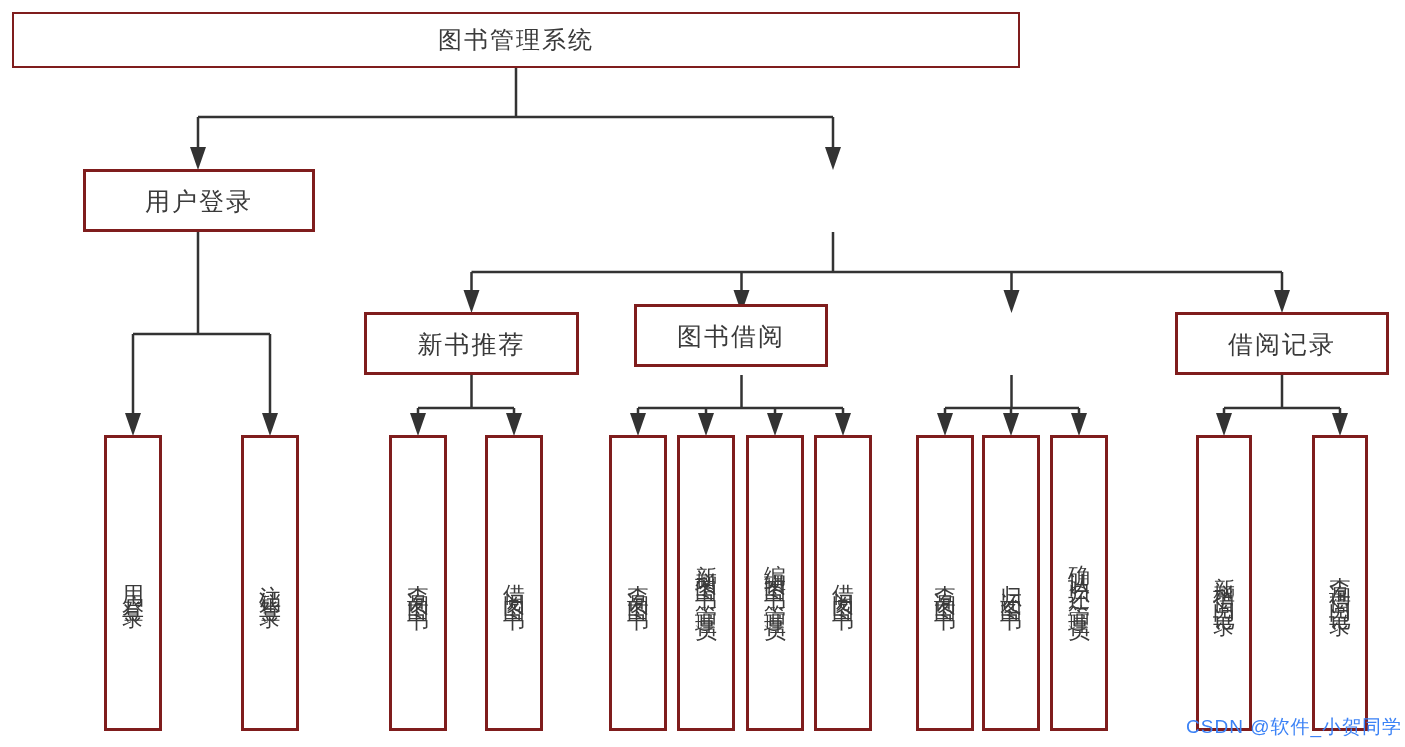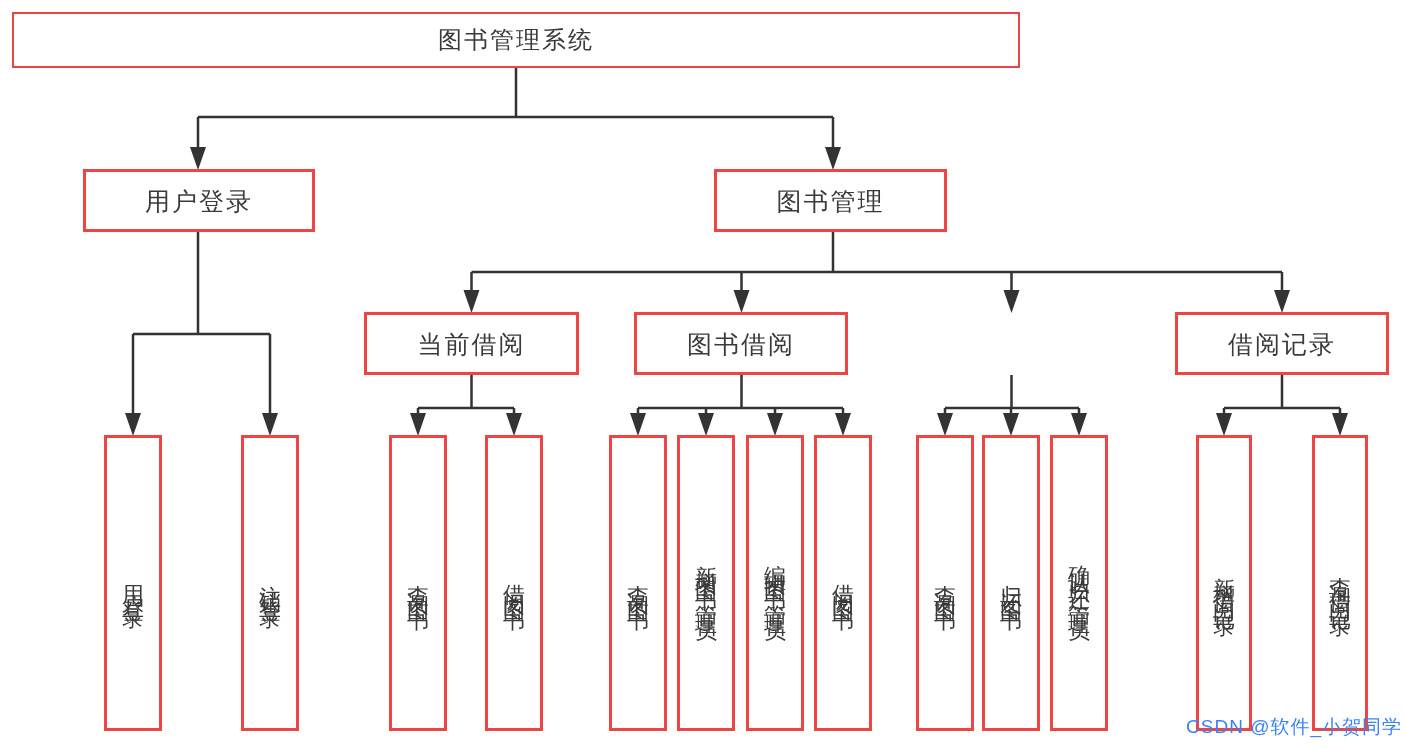--- a/index.html
+++ b/index.html
@@ -18,21 +18,21 @@
   #connectors {
     position: absolute;
     left: 0;
     top: 0;
     width: 1405px;
     height: 747px;
   }
   .node {
     position: absolute;
     box-sizing: border-box;
-    border: 3px solid #ef4444;
+    border: 3px solid #7f1d1d;
     background: #ffffff;
     color: #3a3a3a;
     display: flex;
     align-items: center;
     justify-content: center;
     font-size: 25px;
     letter-spacing: 2px;
     text-align: center;
     line-height: 1.2;
   }
@@ -48,21 +48,21 @@
     line-height: 1;
     padding: 6px 0;
   }
   
   #n-root      { left: 12px;  top: 12px;  width: 1008px; height: 56px; }
   
   #n-userlogin { left: 83px;  top: 169px; width: 232px; height: 63px; }
   #n-bookmgmt  { left: 714px; top: 169px; width: 233px; height: 63px; }
   
   #n-newbook   { left: 364px; top: 312px; width: 215px; height: 63px; }
-  #n-borrow    { left: 634px; top: 312px; width: 214px; height: 63px; }
+  #n-borrow    { left: 634px; top: 304px; width: 194px; height: 63px; }
   #n-current   { left: 904px; top: 312px; width: 215px; height: 63px; }
   #n-records   { left: 1175px;top: 312px; width: 214px; height: 63px; }
   
   .leaf { top: 435px; height: 296px; width: 58px; }
   #l-userlogin { left: 104px; }
   #l-logout    { left: 241px; }
   #l-query1    { left: 389px; }
   #l-borrow1   { left: 485px; }
   #l-query2    { left: 609px; }
   #l-addbook   { left: 677px; }
@@ -146,23 +146,22 @@
     <use href="#arr" x="945" y="436"></use>
     <use href="#arr" x="1011" y="436"></use>
     <use href="#arr" x="1079" y="436"></use>
     <use href="#arr" x="1224" y="436"></use>
     <use href="#arr" x="1340" y="436"></use>
   </svg>
 
   <div id="n-root" class="node root">图书管理系统</div>
 
   <div id="n-userlogin" class="node">用户登录</div>
-  <div id="n-bookmgmt" class="node">图书管理</div>
 
-  <div id="n-newbook" class="node">当前借阅</div>
+  <div id="n-newbook" class="node">新书推荐</div>
   <div id="n-borrow" class="node">图书借阅</div>
   <div id="n-records" class="node">借阅记录</div>
 
   <div id="l-userlogin" class="node v leaf">用户登录</div>
   <div id="l-logout" class="node v leaf">注销登录</div>
 
   <div id="l-query1" class="node v leaf">查询图书</div>
   <div id="l-borrow1" class="node v leaf">借阅图书</div>
 
   <div id="l-query2" class="node v leaf">查询图书</div>

